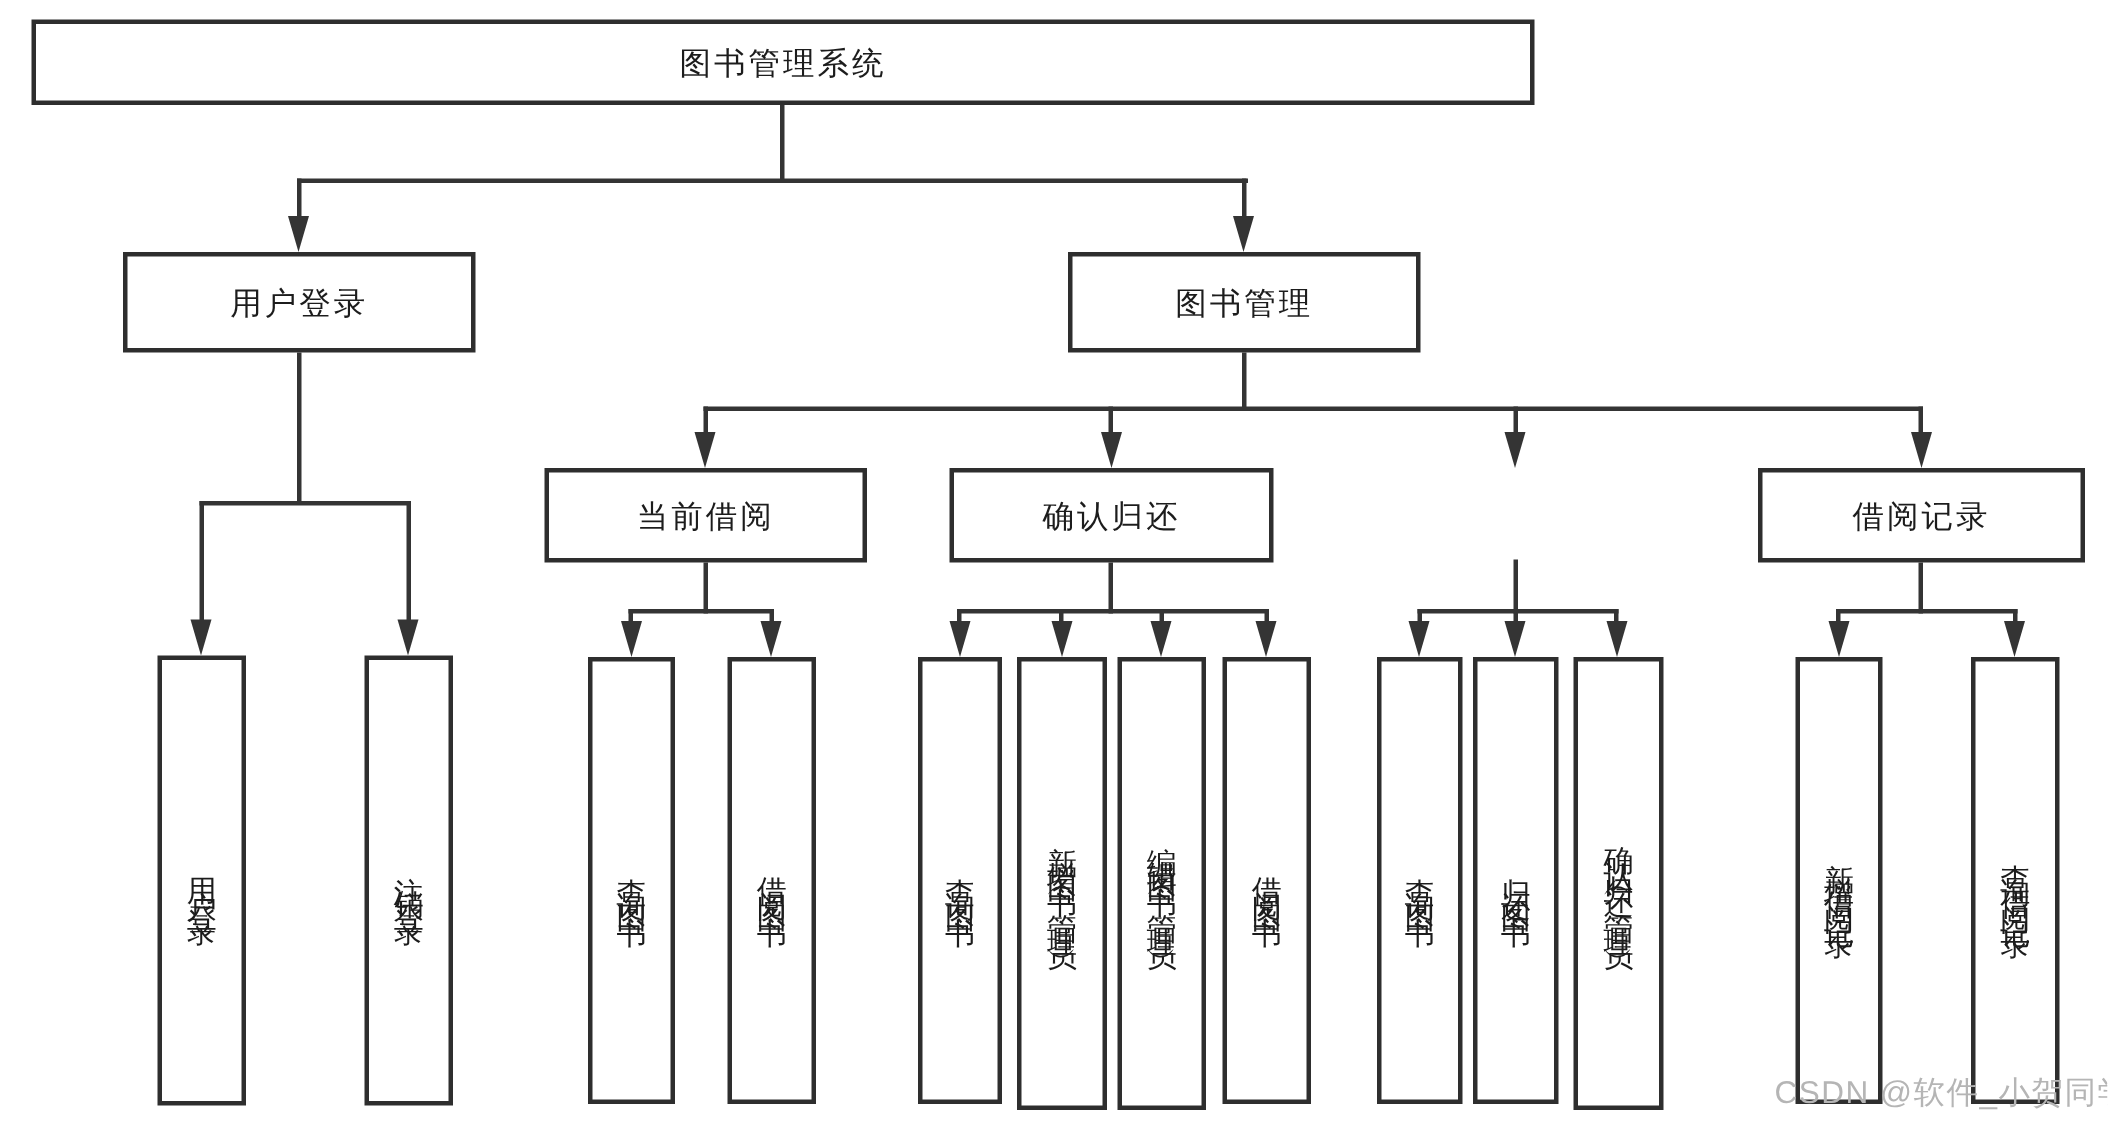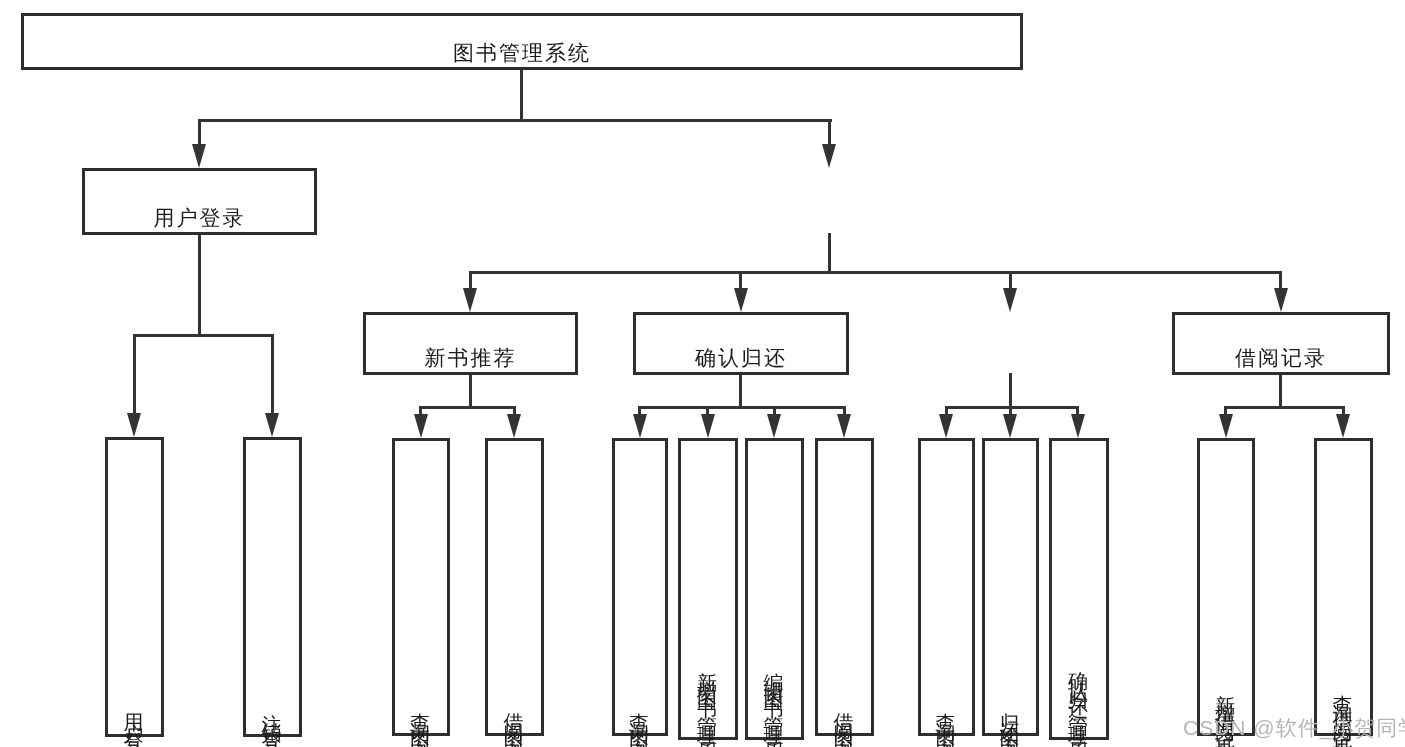--- a/index.html
+++ b/index.html
@@ -2,21 +2,21 @@
 <html><head>
 <meta charset="utf-8">
 <style>
   html,body{margin:0;padding:0;background:#ffffff;}
   #stage{
     position:relative;width:1405px;height:747px;background:#ffffff;overflow:hidden;
     font-family:"Liberation Sans", sans-serif;
   }
   .box{
     position:absolute;box-sizing:border-box;background:#ffffff;
-    border:3px solid #2e2e2e;display:flex;align-items:flex-end;justify-content:center;
+    border:3px solid #2e2e2e;display:flex;align-items:center;justify-content:center;
     color:#1c1c1c;z-index:2;
   }
   .lbl{font-size:21px;letter-spacing:2px;white-space:nowrap;color:#1c1c1c;}
   .lbl.v{
     writing-mode:vertical-rl;text-orientation:mixed;
     font-size:20px;letter-spacing:9px;white-space:nowrap;
   }
   .vline{position:absolute;width:3px;background:#343434;z-index:1;}
   .hline{position:absolute;height:3px;background:#343434;z-index:1;}
   .arrow{
@@ -93,23 +93,26 @@
   <div class="vline" style="left:1342px;top:406px;height:11px"></div>
   <div class="arrow" style="left:1336px;top:414px"></div>
 
   <div class="box" style="left:21px;top:13px;width:1002px;height:57px">
     <span class="lbl">图书管理系统</span>
   </div>
 
   <div class="box" style="left:82px;top:168px;width:235px;height:67px">
     <span class="lbl">用户登录</span>
   </div>
+  <div class="box" style="left:712px;top:168px;width:235px;height:67px">
+    <span class="lbl">图书管理</span>
+  </div>
 
   <div class="box" style="left:363px;top:312px;width:215px;height:63px">
-    <span class="lbl">新书推荐</span>
+    <span class="lbl">当前借阅</span>
   </div>
   <div class="box" style="left:633px;top:312px;width:216px;height:63px">
     <span class="lbl">确认归还</span>
   </div>
   <div class="box" style="left:1172px;top:312px;width:218px;height:63px">
     <span class="lbl">借阅记录</span>
   </div>
 
   <div class="box" style="left:105px;top:437px;width:59px;height:300px">
     <span class="lbl v">用户登录</span>

